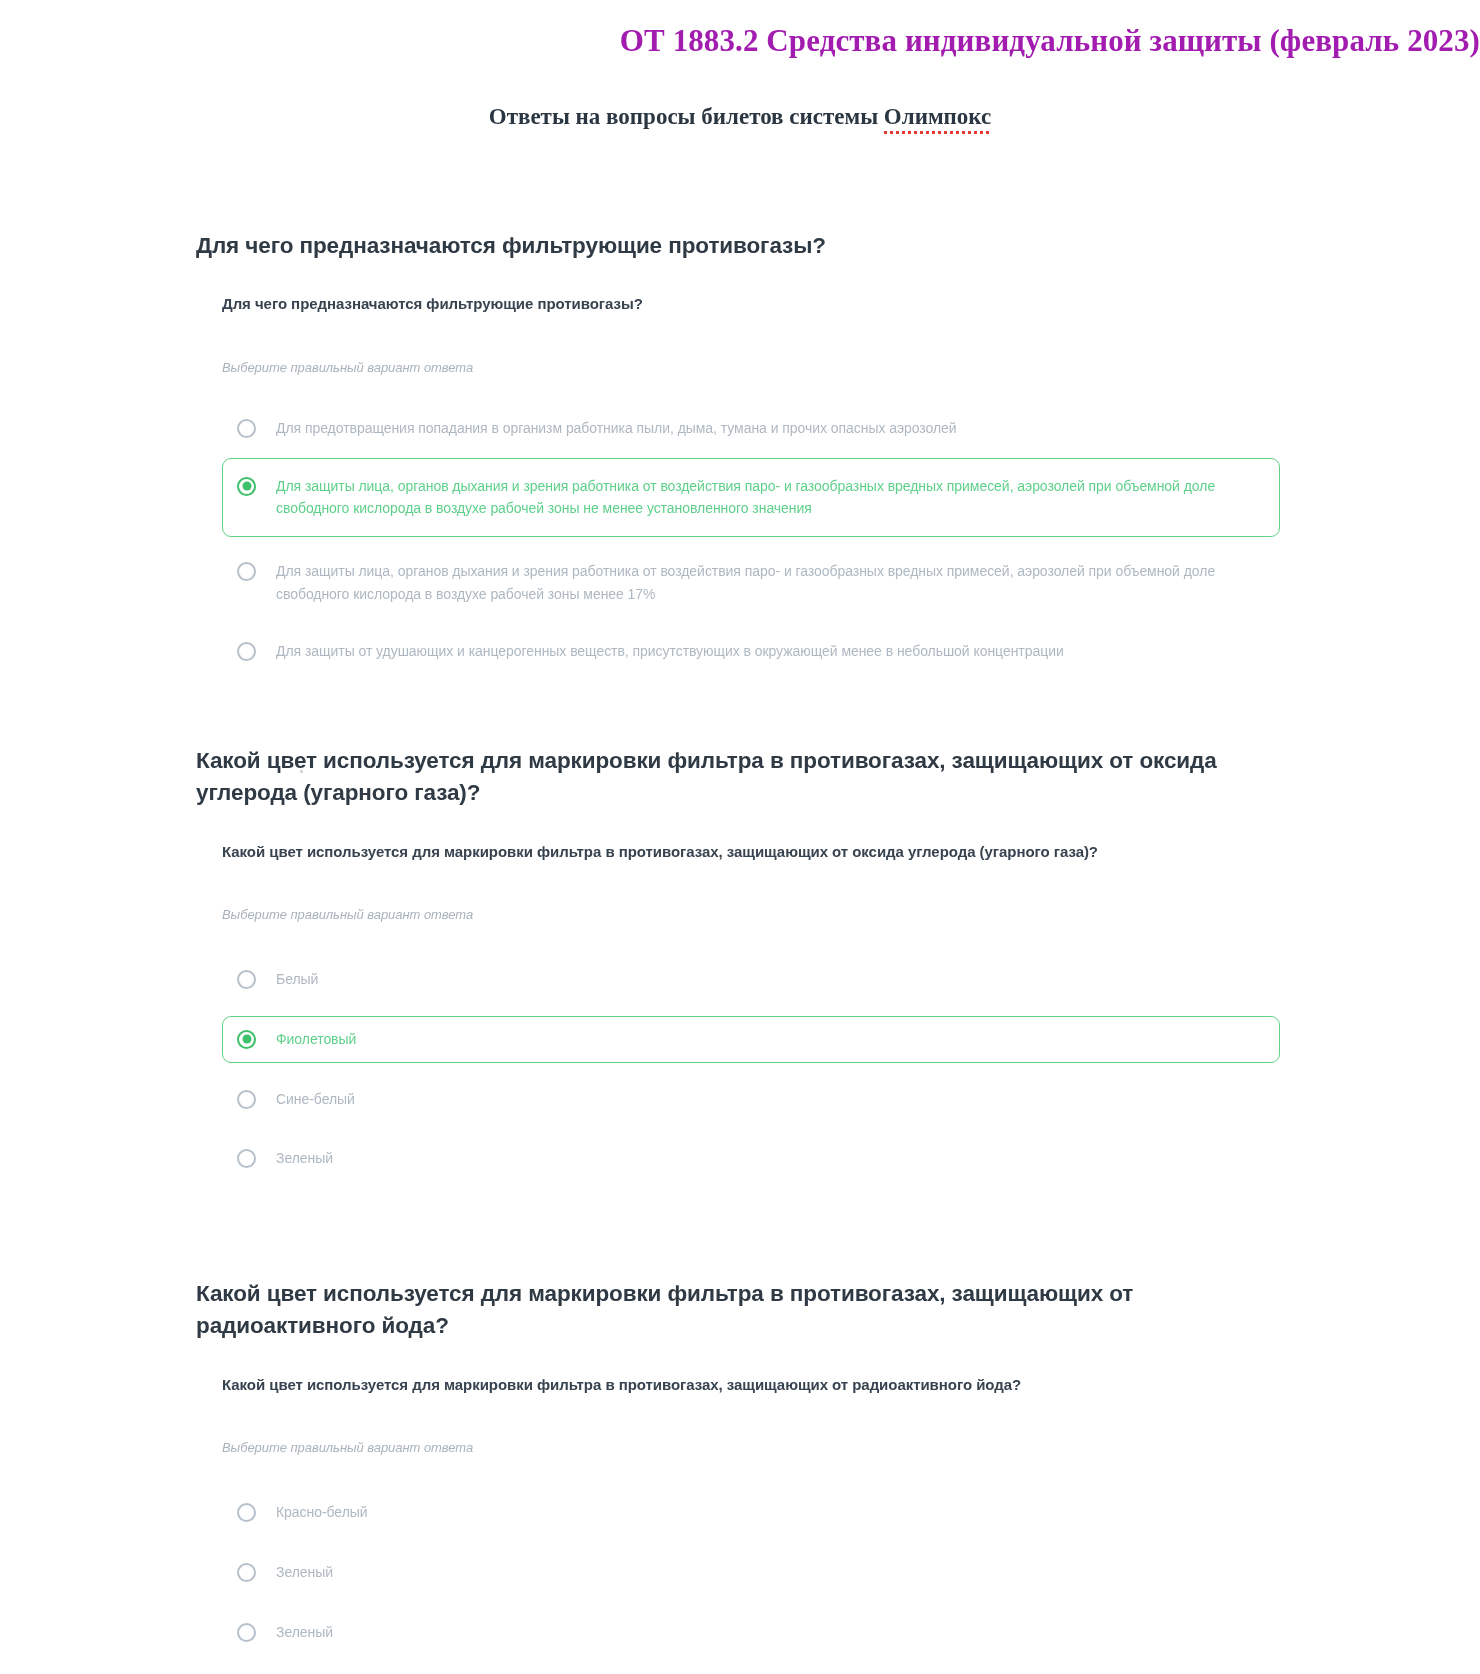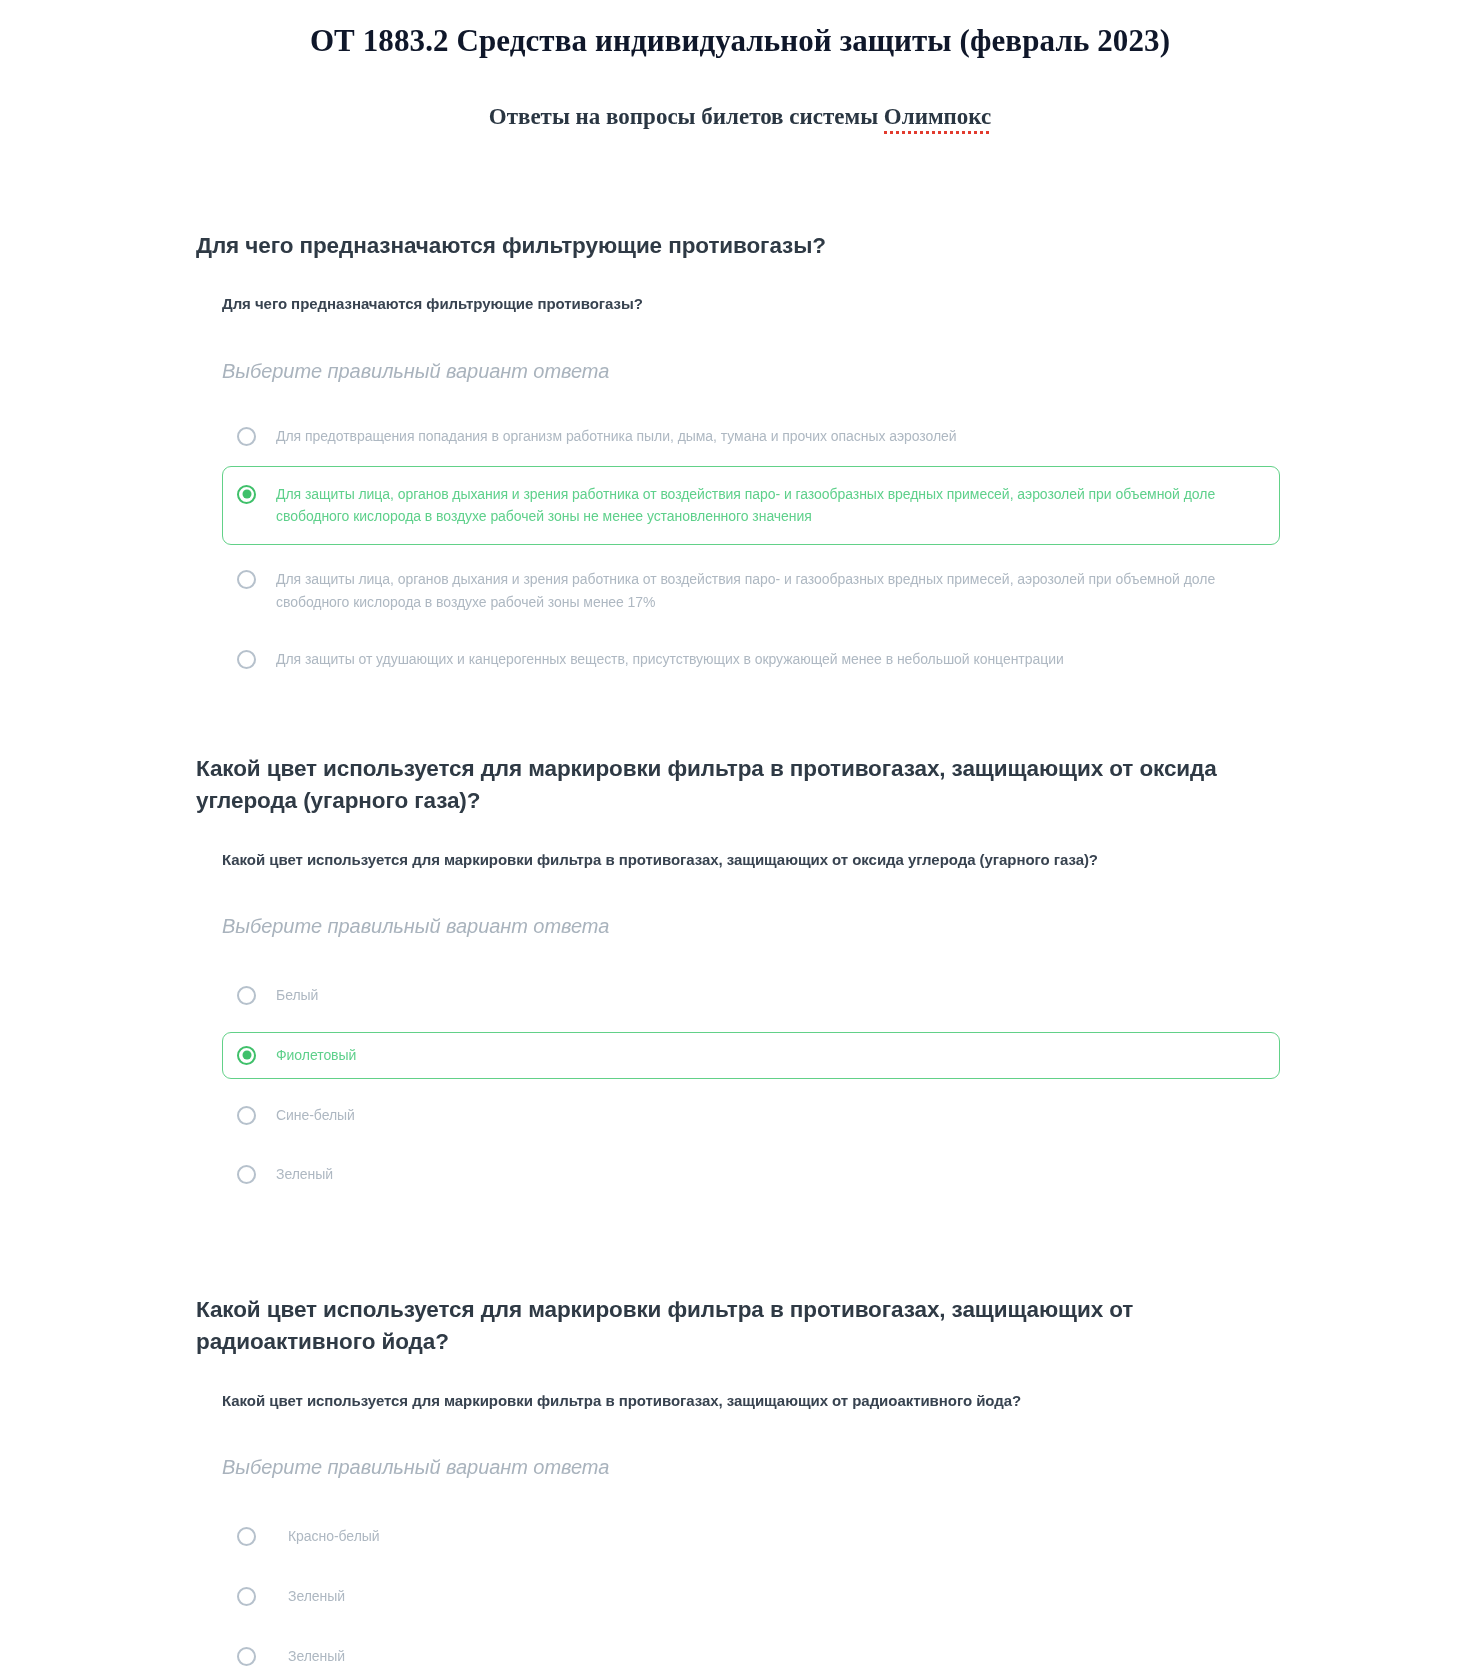--- a/index.html
+++ b/index.html
@@ -24,24 +24,25 @@
 
   
   .doc-title-wrap {
     padding-top: 22px;
     text-align: center;
   }
   .doc-title {
     font-family: "Liberation Serif", serif;
     font-weight: bold;
     font-size: 31px;
-    color: #0f172a;
+    color: #a21caf;
     line-height: 1.25;
     margin: 0 auto;
     letter-spacing: 0.1px;
+    text-align: right;
   }
   .doc-subtitle {
     font-family: "Liberation Serif", serif;
     font-weight: bold;
     font-size: 23px;
     color: #2a3642;
     margin: 42px auto 0 auto;
     line-height: 1.25;
   }
   .spellcheck {
@@ -88,21 +89,21 @@
   }
   .card-question {
     font-size: 15px;
     font-weight: bold;
     color: #384350;
     line-height: 1.5;
     letter-spacing: -0.05px;
   }
   .card-hint {
     margin-top: 44px;
-    font-size: 20px;
+    font-size: 13px;
     font-style: italic;
     color: #a9b3bd;
     letter-spacing: -0.05px;
   }
 
   .options {
     margin-top: 30px;
   }
   .option {
     display: flex;
@@ -163,21 +164,21 @@
   .option.selected .option-label {
     color: #5ed08b;
   }
 
   
   .q1 .option { margin-bottom: 6px; }
   .q1 .option.two-line { padding-top: 16px; padding-bottom: 16px; justify-content: center; }
   .q2 .options { margin-top: 34px; }
   .q2 .option { margin-bottom: 13px; }
   .q3 .options { margin-top: 34px; }
-  .q3 .option { margin-bottom: 13px; gap: 12px; }
+  .q3 .option { margin-bottom: 13px; }
 
   .q2 { margin-top: 70px; }
   .q3 { margin-top: 96px; }
 
   .stray-dot {
     position: absolute;
     width: 3px;
     height: 3px;
     background: #c8d0d8;
     border-radius: 50%;

